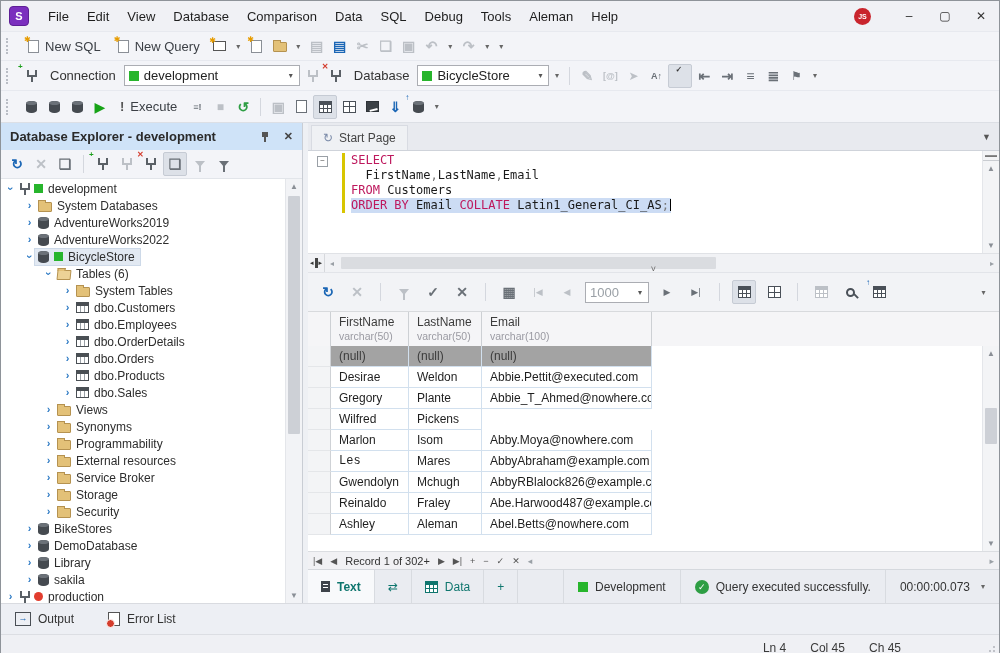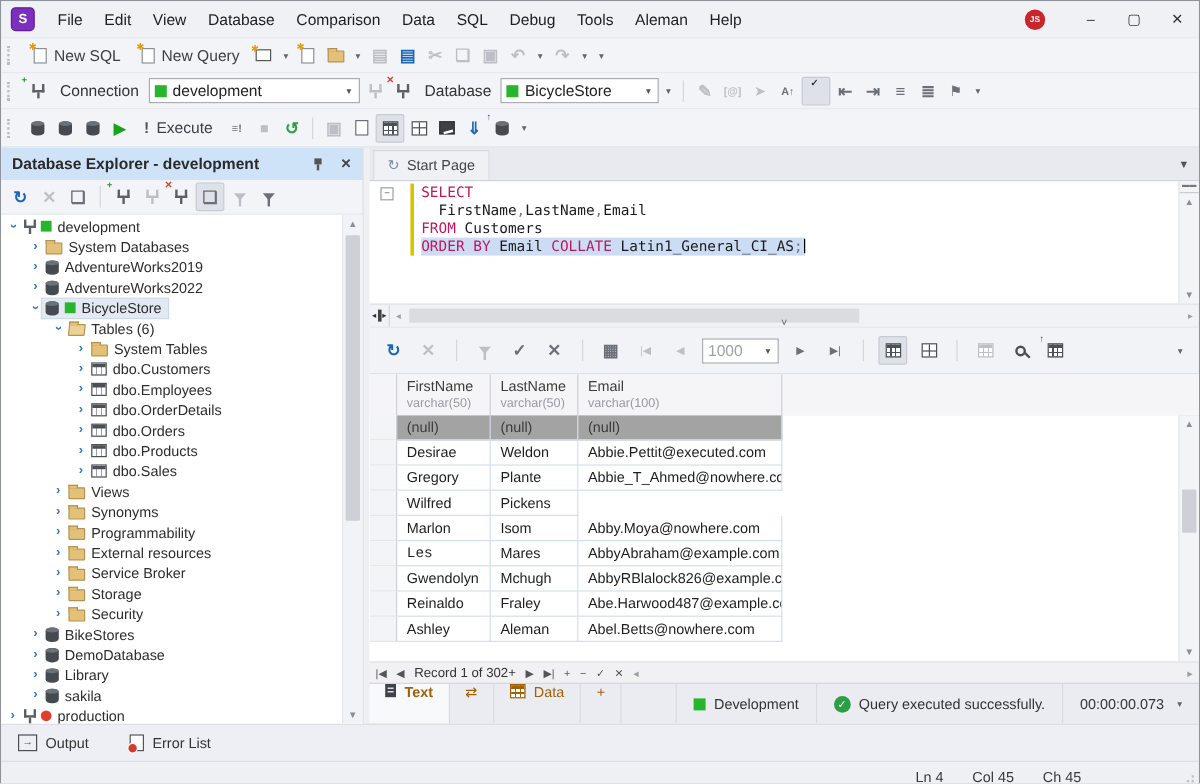--- a/index.html
+++ b/index.html
@@ -141,21 +141,21 @@
   .gcell{box-sizing:border-box;border-right:1px solid #d2e0ee;border-bottom:1px solid #d2e0ee;padding:3px 0 0 8px;font-size:12px;color:#1e1e1e;white-space:nowrap;overflow:hidden;}
   .grow.nullrow .gcell{background:#a3a3a3;color:#3c3c3c;}
   .grid-vscroll{position:absolute;right:0;top:34px;bottom:0;width:16px;background:#f3f4f6;border-left:1px solid #e4e6ea;}
   
   .recnav{height:17px;flex:0 0 17px;background:#f1f1f4;border-top:1px solid #dbdde1;display:flex;align-items:center;font-size:10px;color:#4a4a4a;padding:0 5px;gap:8px;}
   .recnav .rlabel{font-size:11px;color:#333;}
   .rnbtn{color:#555;font-size:9px;}
   .rnbtn.litee{color:#9aa0a6;}
   
   .btabs{height:33px;flex:0 0 33px;background:#eaecf1;display:flex;align-items:stretch;border-top:1px solid #d5d8dd;}
-  .btab{display:flex;align-items:flex-start;gap:7px;padding:0 13px;font-size:12px;color:#a16207;border-right:1px solid #d8dbe0;}
+  .btab{display:flex;align-items:center;gap:7px;padding:0 13px;font-size:12px;color:#0f766e;border-right:1px solid #d8dbe0;}
   .btab.active{background:#f8f9fb;font-weight:bold;}
   .bseg{display:flex;align-items:center;gap:7px;padding:0 14px;font-size:12px;color:#333;border-left:1px solid #d8dbe0;}
   .bseg .sq{width:10px;height:10px;background:#27b52c;}
   .okcirc{width:14px;height:14px;border-radius:50%;background:#2e9e44;color:#fff;font-size:9px;display:flex;align-items:center;justify-content:center;}
   .bsegs{margin-left:auto;display:flex;align-items:stretch;}
   .tdd{font-size:8px;color:#666;margin-left:4px;}
   
   .output-bar{height:30px;flex:0 0 30px;background:#edeff4;display:flex;align-items:center;padding:0 14px;gap:34px;border-top:1px solid #d9dbe0;}
   .ob-btn{display:flex;align-items:center;gap:7px;font-size:12px;color:#333;}
   .ob-out-ic{width:14px;height:12px;border:1px solid #4a4f55;font-size:9px;line-height:11px;text-align:center;color:#1b66b5;font-weight:bold;}

